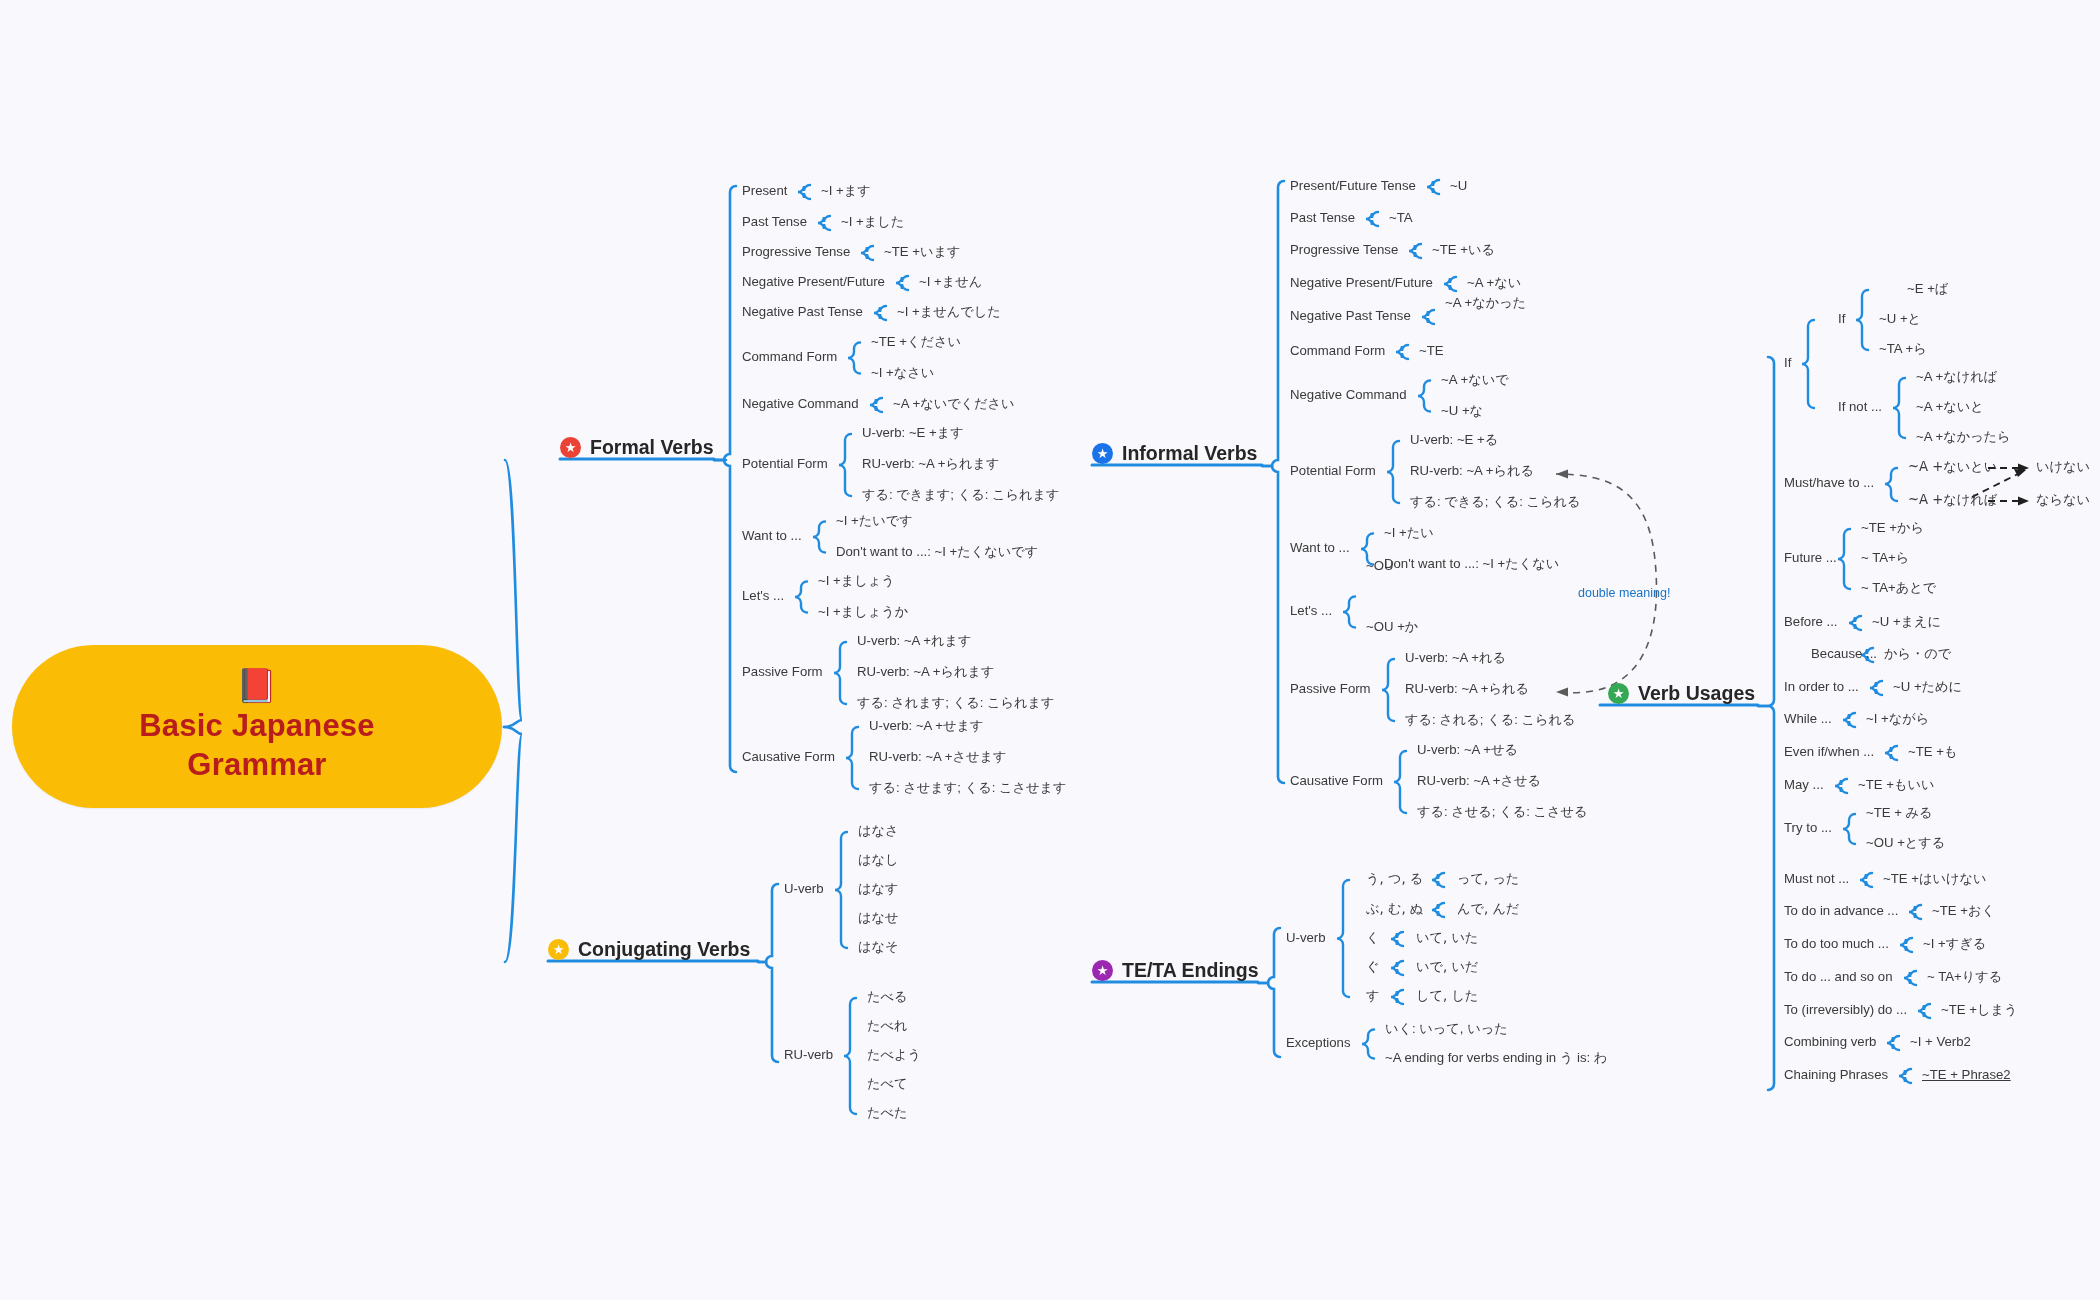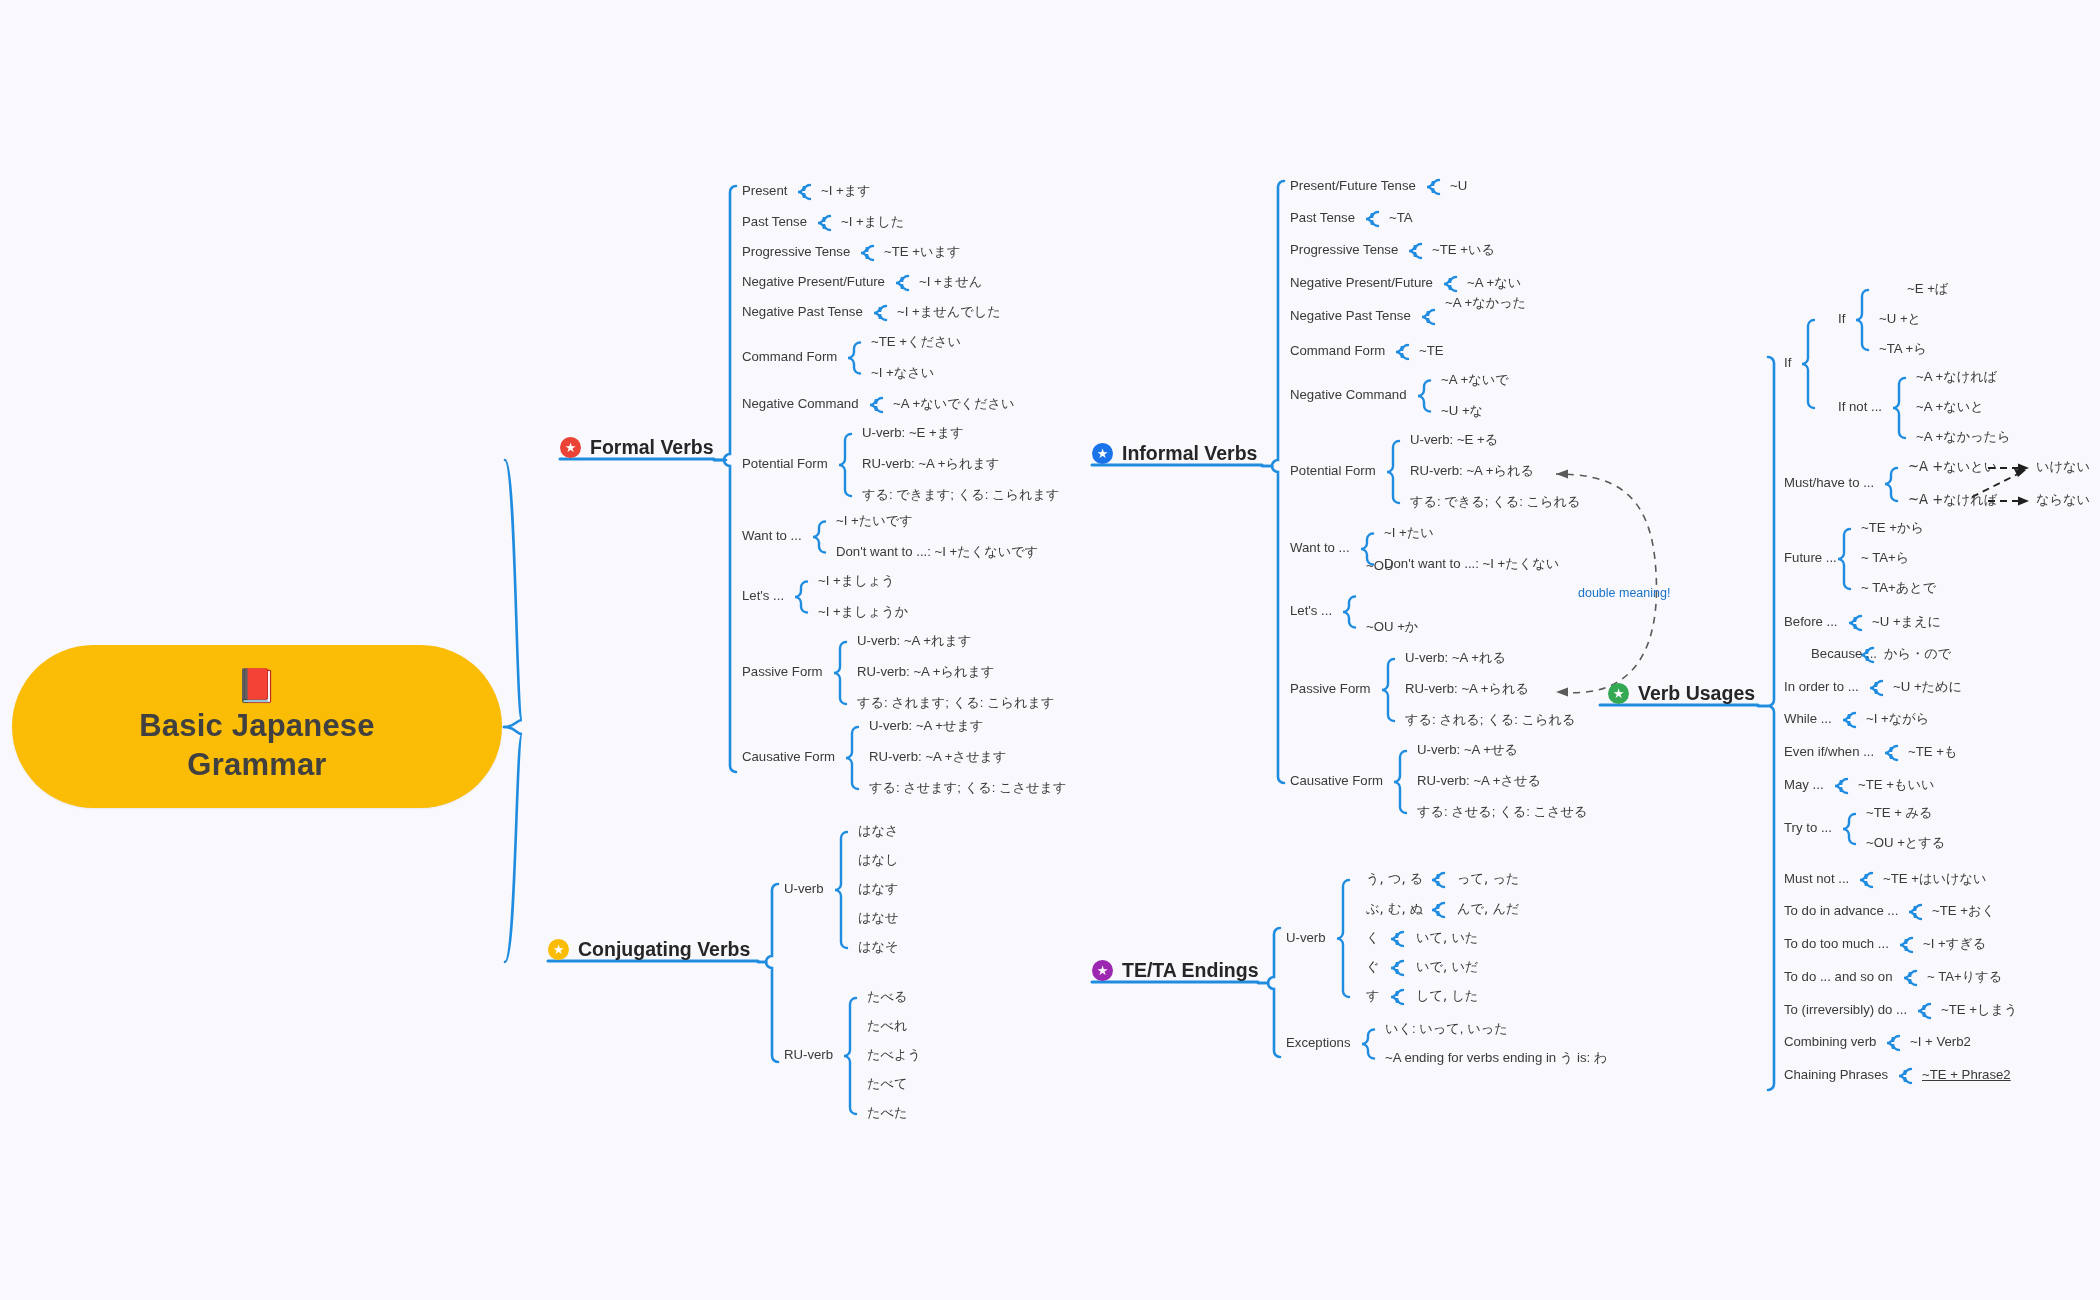--- a/index.html
+++ b/index.html
@@ -19,21 +19,21 @@
   #root-node{
     position:absolute; left:12px; top:645px;
     width:490px; height:163px;
     background:#FBBC05; border-radius:82px;
     display:flex; flex-direction:column;
     align-items:center; justify-content:center;
     box-shadow:0 1px 2px rgba(0,0,0,.06);
   }
   #root-node .book{ font-size:33px; line-height:1; margin-bottom:4px;}
   #root-node .title{
-    font-size:31px; font-weight:bold; color:#404040;
+    font-size:31px; font-weight:bold; color:#b91c1c;
     text-align:center; line-height:1.27; letter-spacing:.2px;
   }
 
   
   .branch-head{
     position:absolute; display:flex; align-items:center;
     padding-bottom:5px; white-space:nowrap;
   }
   .branch-head .bstar{
     width:21px;height:21px;border-radius:50%;

